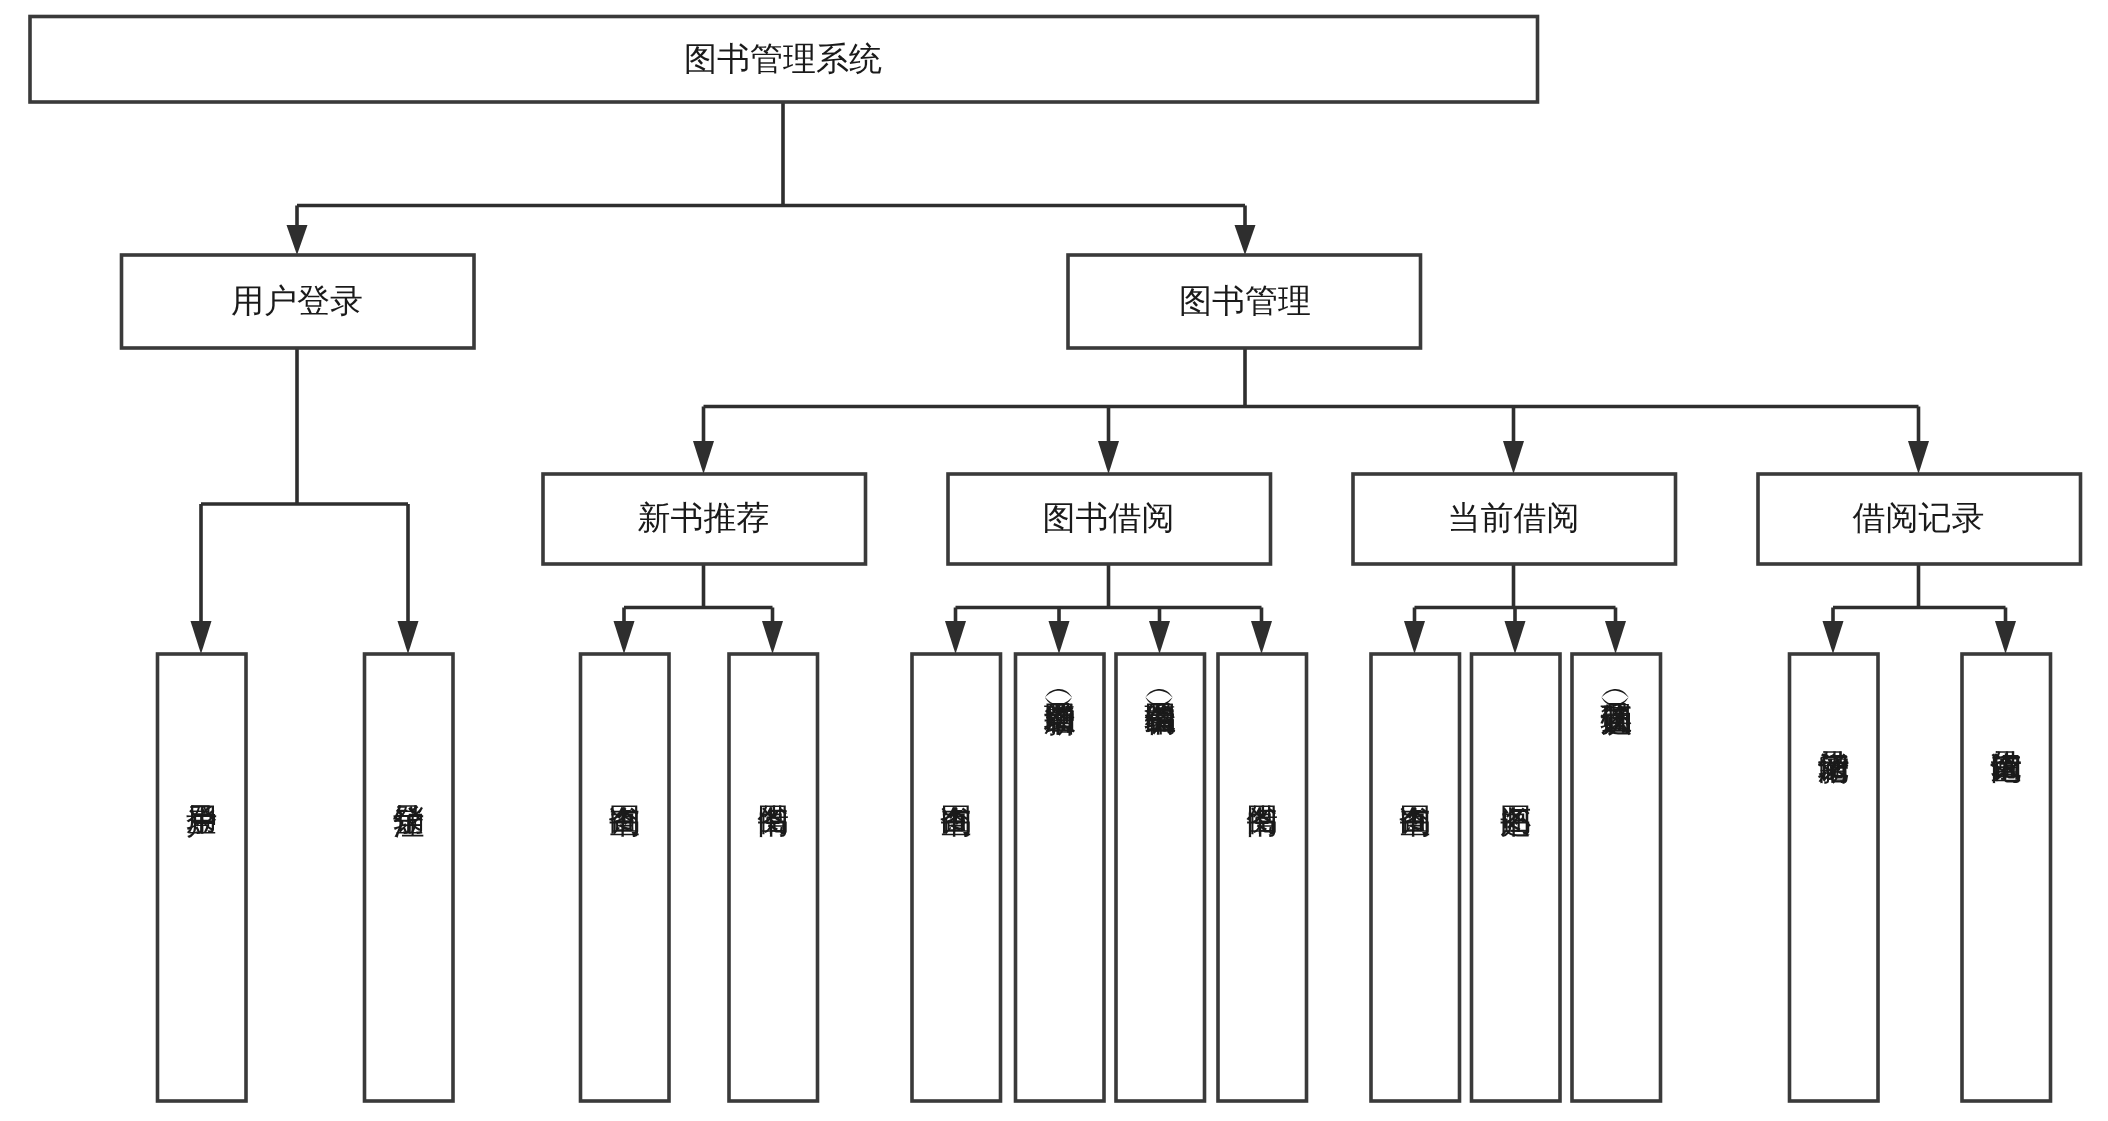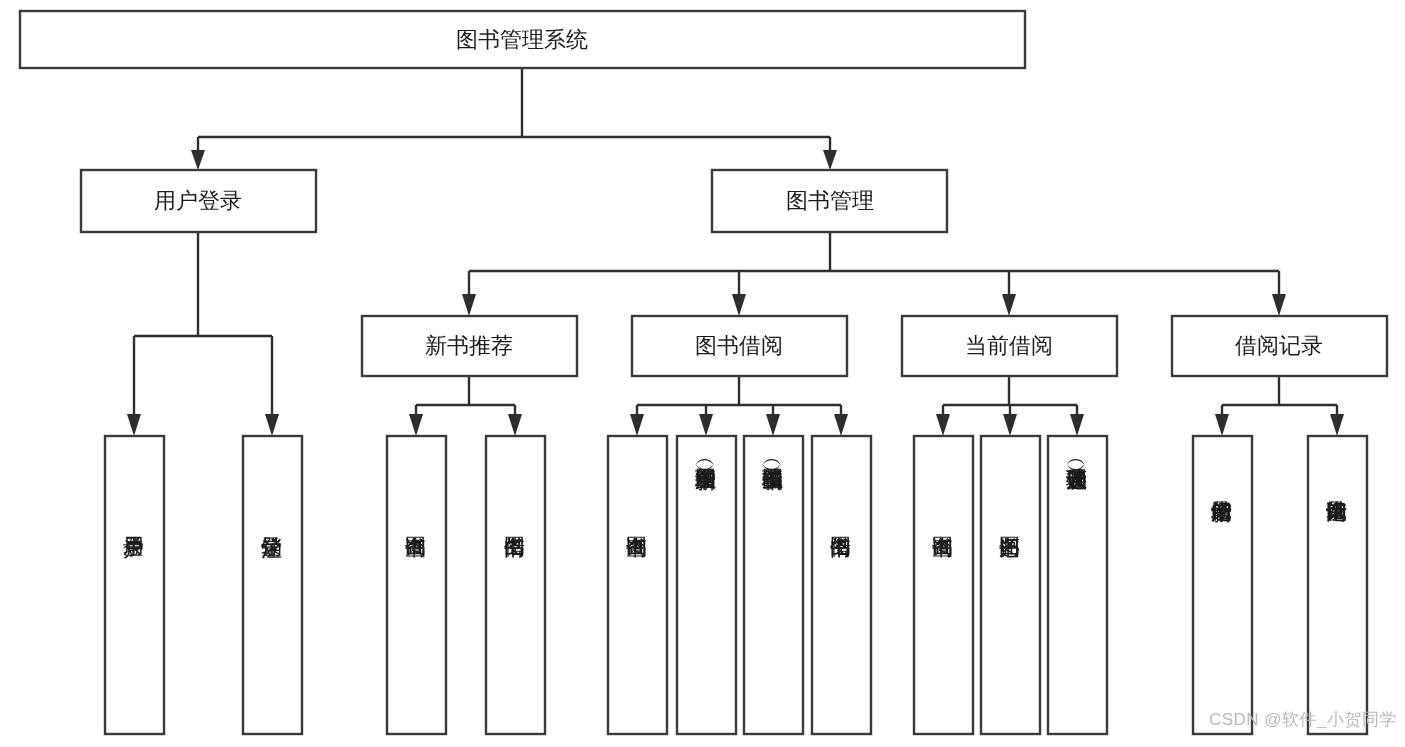--- a/index.html
+++ b/index.html
@@ -240,14 +240,13 @@
       <text class="node-label-vert" x="1222" y="484" writing-mode="tb" glyph-orientation-vertical="0">新增借阅记录</text>
     </g>
 
     <g>
       <rect class="node-rect" x="1308" y="436" width="59" height="298"></rect>
       <text class="node-label-vert" x="1337" y="484" writing-mode="tb" glyph-orientation-vertical="0">查询借阅记录</text>
     </g>
 
   </svg>
 
-  <div class="watermark">CSDN @软件_小贺同学</div>
 </div>
 
 </body></html>

